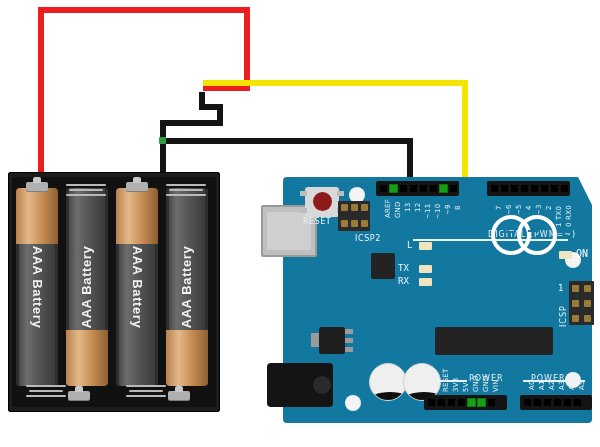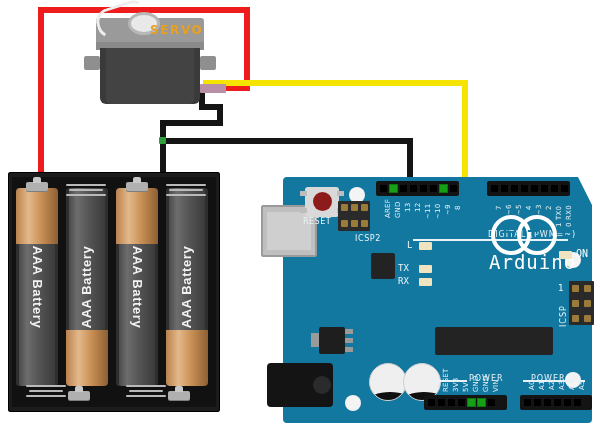--- a/index.html
+++ b/index.html
@@ -145,35 +145,20 @@
   <div class="w blk" style="left:199px;top:104px;width:24px;height:6px;"></div>
   <div class="w blk" style="left:217px;top:104px;width:6px;height:22px;"></div>
   <div class="w blk" style="left:160px;top:120px;width:63px;height:6px;"></div>
   <div class="w blk" style="left:160px;top:120px;width:6px;height:58px;"></div>
 
   <div class="w blk" style="left:160px;top:138px;width:6px;height:42px;"></div>
   <div class="w blk" style="left:160px;top:138px;width:253px;height:6px;"></div>
   <div class="w blk" style="left:407px;top:138px;width:6px;height:47px;"></div>
   <div class="bend" style="left:159px;top:137px;"></div>
 
-  <div id="servo">
-    <div class="servo-ear" style="left:-4px;"></div>
-    <div class="servo-ear" style="left:112px;"></div>
-    <div class="servo-top"></div>
-    <div class="servo-top-shade"></div>
-    <div class="servo-body"></div>
-    <div class="servo-body-hl"></div>
-    <div class="servo-horn">
-      <div class="servo-arm"></div>
-      <div class="servo-hub"></div>
-    </div>
-    <div id="servo-label">SERVO</div>
-
-    <div class="abs" style="left:112px;top:66px;width:26px;height:9px;background:#b98fa6;border-radius:1px;"></div>
-  </div>
 
   <div id="battery-holder">
     <div class="bh-inner"></div>
 
     <div class="cell up" style="left:8px;">
       <div class="body">
         <div class="sheath"></div>
         <div class="cap"></div>
       </div>
       <div class="lbl">AAA Battery</div>
@@ -324,21 +309,20 @@
 
     <div id="logo">
       <div class="inf" style="left:0;">
         <div class="sgn">−</div>
       </div>
       <div class="inf" style="left:26px;">
         <div class="sgn">+</div>
       </div>
     </div>
 
-    <div id="ard-word">Arduino</div>
 
     <div class="led" id="on-led"></div>
     <div id="on-lbl">ON</div>
 
     <div id="icsp1-lbl">1</div>
     <div class="icsp" style="left:286px;top:104px;width:25px;height:44px;">
       <div class="p" style="left:3px;top:4px;"></div>
       <div class="p" style="left:15px;top:4px;"></div>
       <div class="p" style="left:3px;top:19px;"></div>
       <div class="p" style="left:15px;top:19px;"></div>

